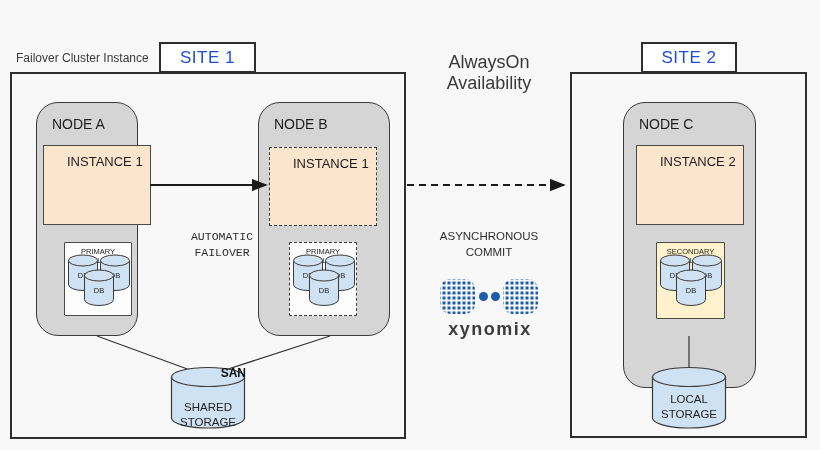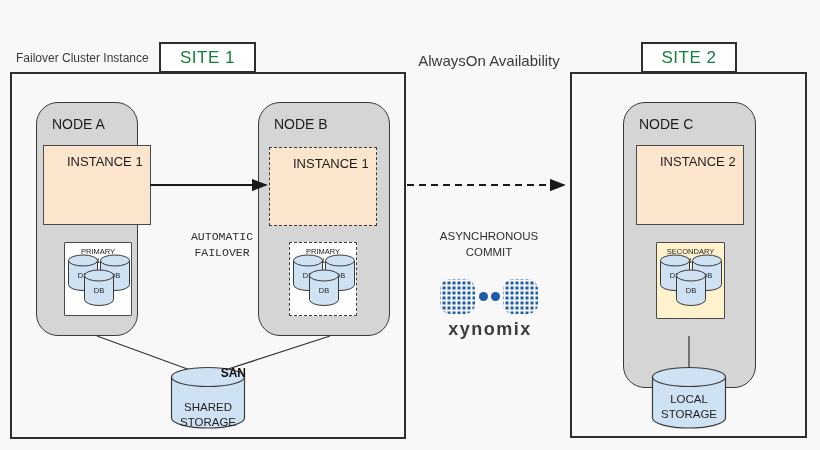--- a/index.html
+++ b/index.html
@@ -3,30 +3,30 @@
 <meta charset="utf-8">
 <style>
   * { margin:0; padding:0; box-sizing:border-box; }
   body { background:#ffffff; font-family:"Liberation Sans", sans-serif; }
   .canvas {
     position:relative; width:820px; height:450px; background:#f8f8f8;
     color:#222; overflow:hidden;
   }
   .lbl { position:absolute; color:#3a3a3a; }
   .fci { left:16px; top:51px; font-size:12px; }
-  .aon { left:408px; top:52px; width:162px; text-align:center; font-size:15px; }
+  .aon { left:408px; top:52px; width:162px; text-align:center; font-size:18px; }
 
   .sitebox { position:absolute; border:2px solid #2e2e2e; background:transparent; }
   #s1 { left:10px; top:72px; width:396px; height:367px; }
   #s2 { left:570px; top:72px; width:237px; height:366px; }
 
   .sitetitle {
     position:absolute; background:#ffffff; border:2px solid #2e2e2e; z-index:3;
     display:flex; align-items:center; justify-content:center;
-    font-size:17px; color:#15803d; letter-spacing:0.5px;
+    font-size:17px; color:#1d4ed8; letter-spacing:0.5px;
   }
   #s1t { left:159px; top:42px; width:97px; height:31px; }
   #s2t { left:641px; top:42px; width:96px; height:31px; }
 
   .node {
     position:absolute; background:#d5d5d5; border:1.5px solid #3a3a3a;
     border-radius:22px;
   }
   #nodeA { left:36px;  top:102px; width:102px; height:234px; }
   #nodeB { left:258px; top:102px; width:132px; height:234px; }

